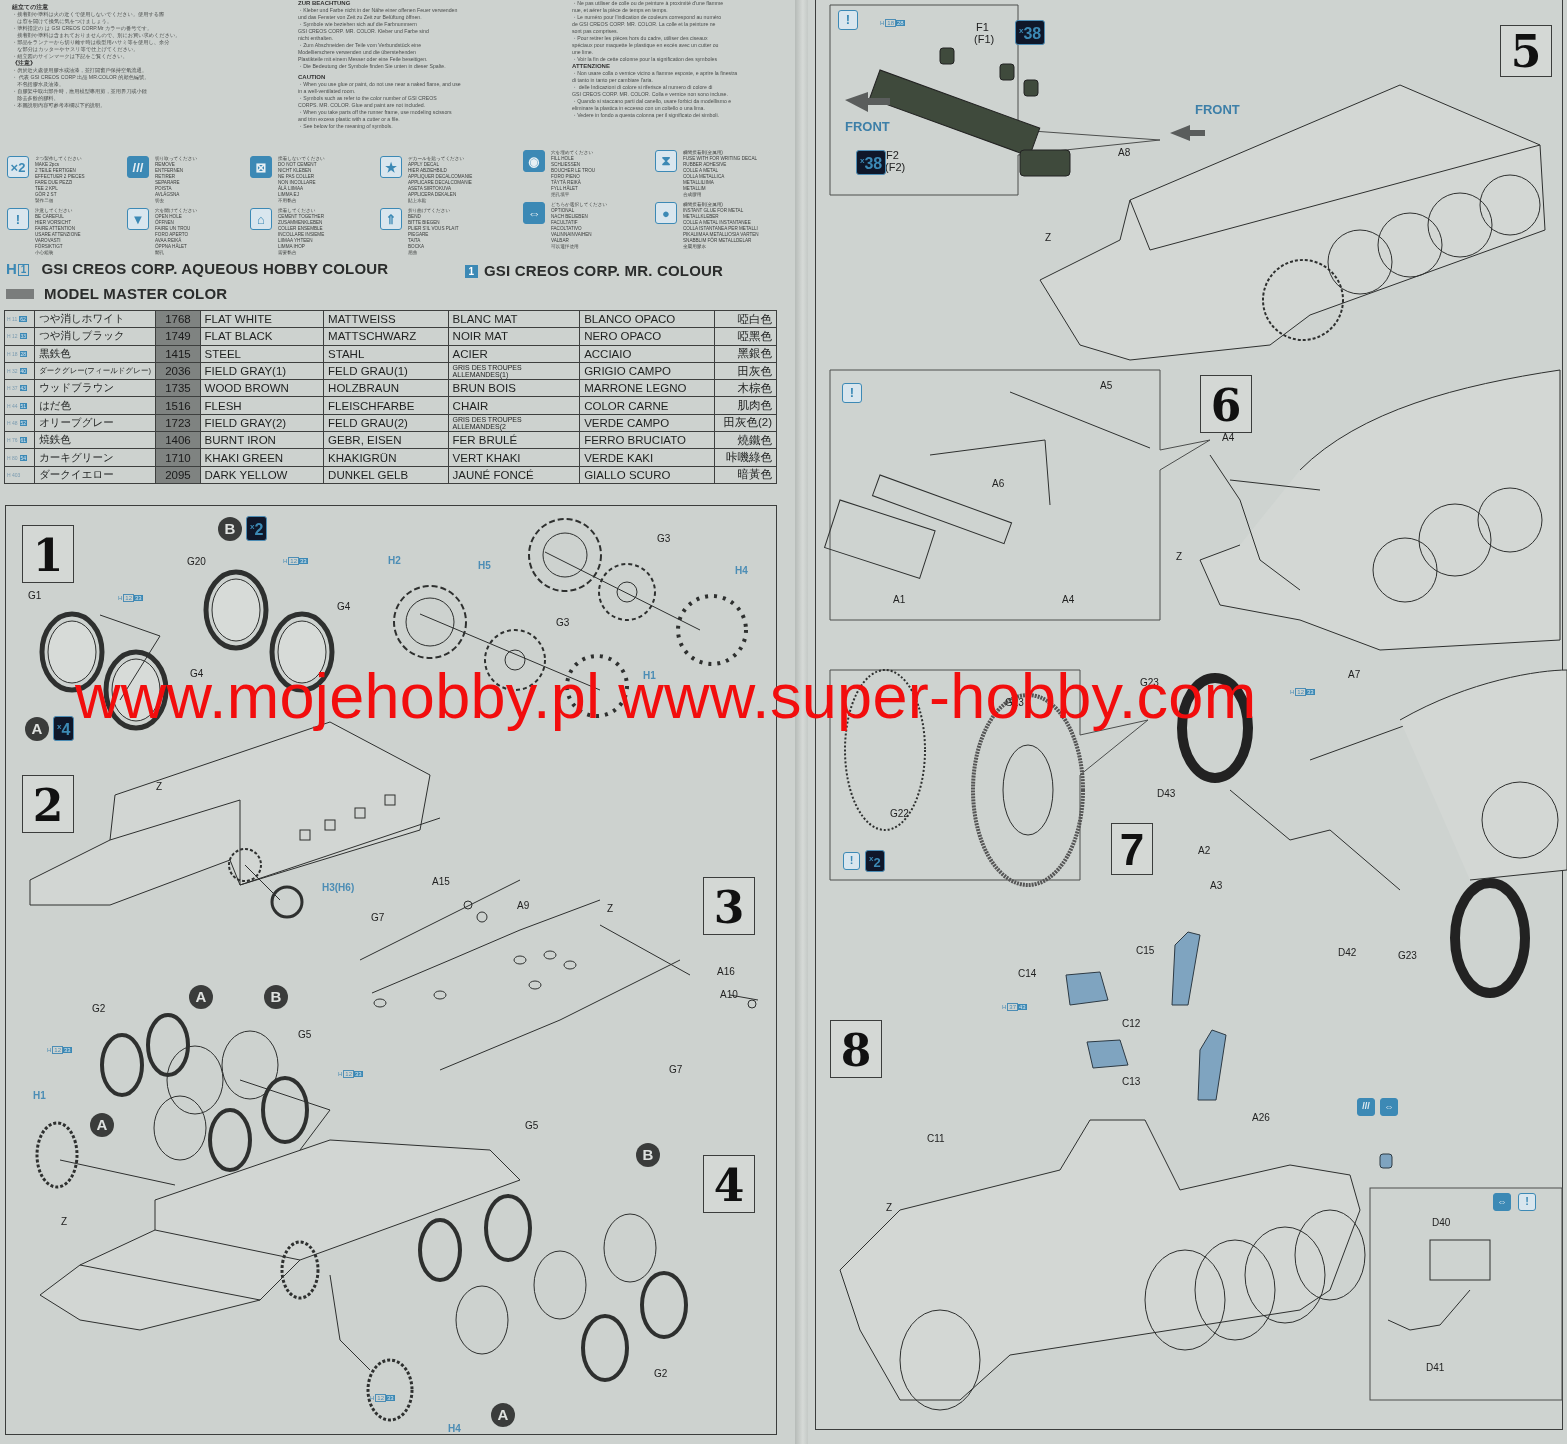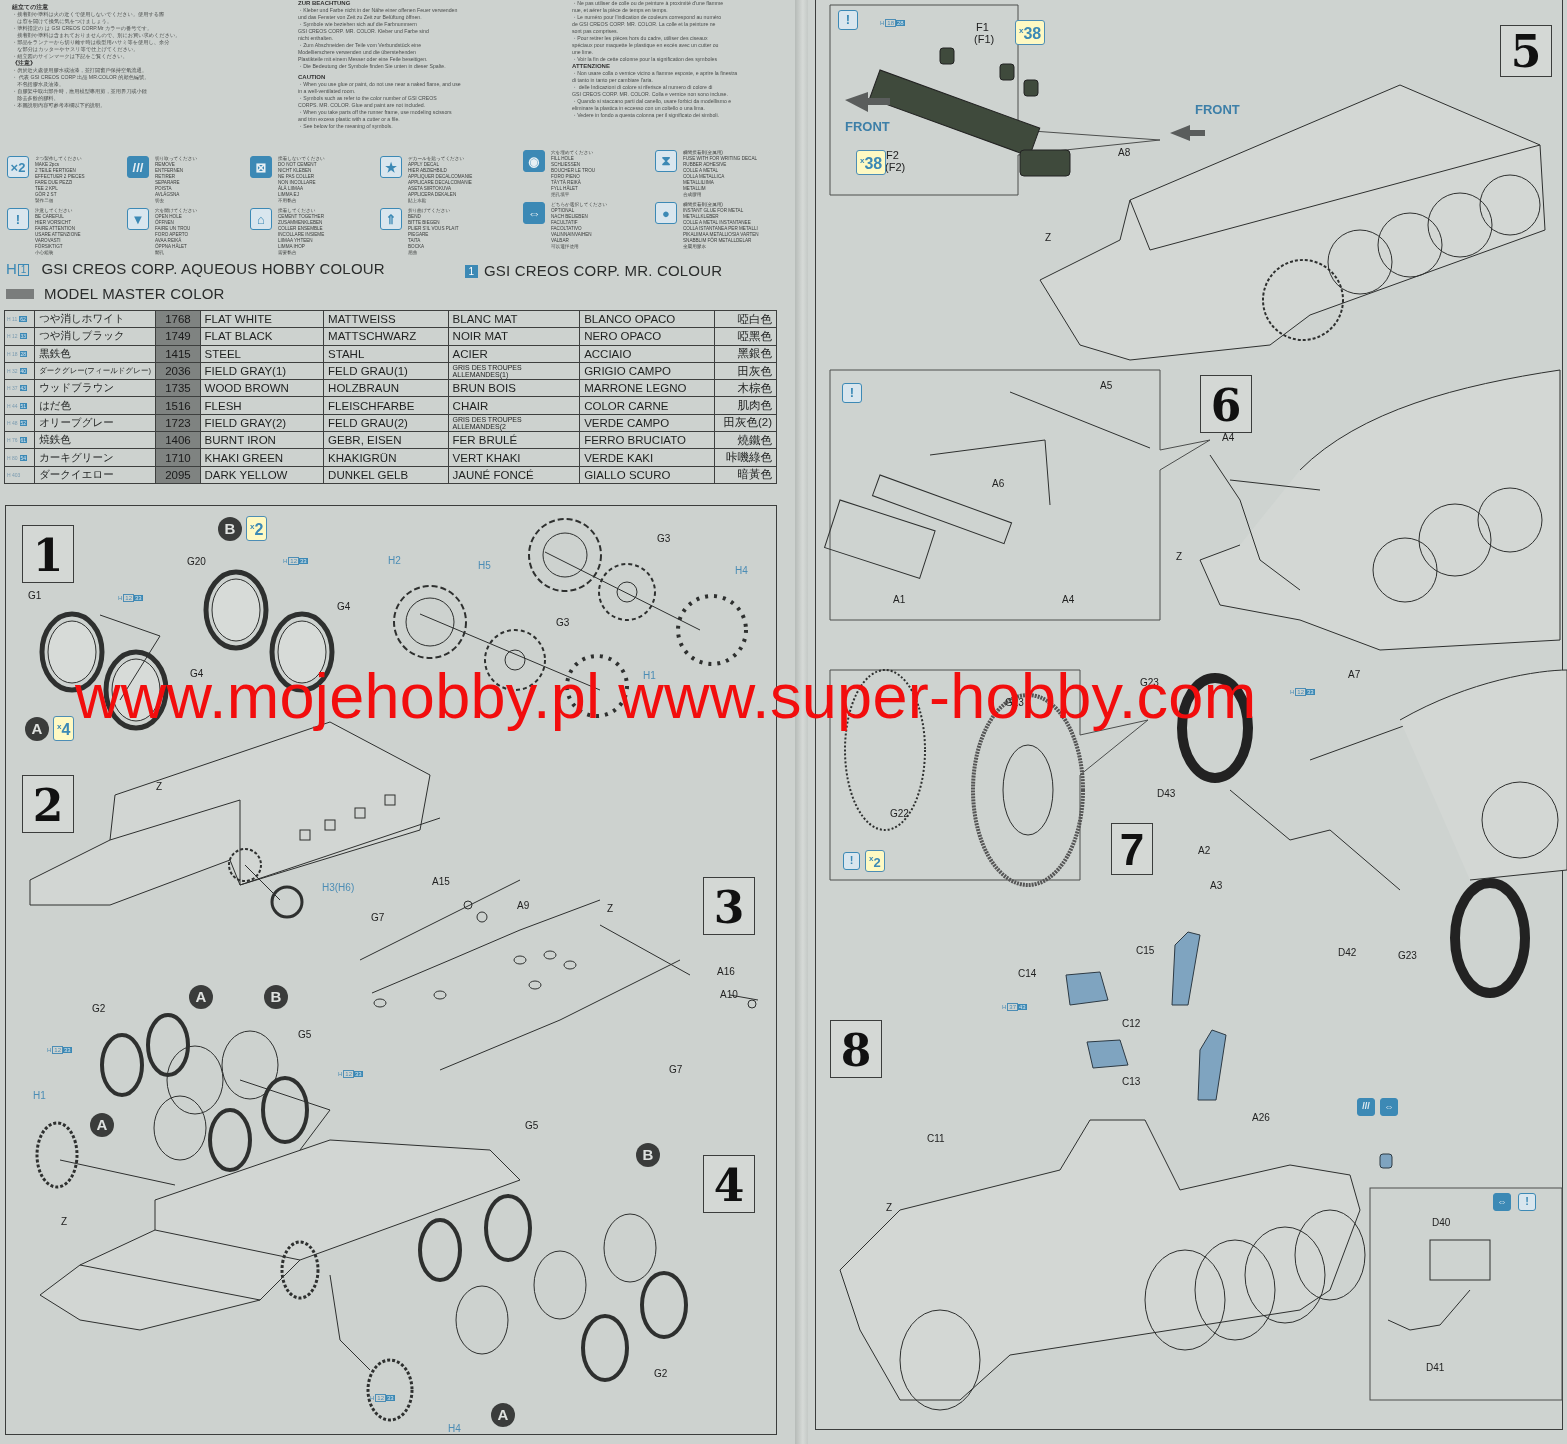--- a/index.html
+++ b/index.html
@@ -17,21 +17,21 @@
   .instr p { margin: 0; white-space: nowrap; }
 
   
   .legend { position: absolute; left: 5px; top: 150px; width: 775px; height: 98px; }
   .sym { position: absolute; display: flex; gap: 6px; }
   .sym .ic { width: 22px; height: 22px; border: 1.5px solid #3c89b5; border-radius: 3px; display:flex; align-items:center; justify-content:center; color:#3c89b5; font-weight:bold; font-size: 13px; background: #d9e6ee; }
   .sym .ic.fill { background: #3c89b5; color: #e8f0f4; }
   .sym .lines { font-size: 4.6px; line-height: 6px; color: #3a3c3b; }
   .sym .lines p { white-space: nowrap; }
 
-  .brand { position: absolute; font-weight: normal; font-size: 15px; color: #2b2d2c; letter-spacing: 0.2px; }
+  .brand { position: absolute; font-weight: bold; font-size: 15px; color: #2b2d2c; letter-spacing: 0.2px; }
   .brand .hbox { color: #3c89b5; }
   .chip { display:inline-block; width: 13px; height: 13px; background:#3c89b5; color:#fff; font-size:10px; text-align:center; line-height:13px; margin-right:6px; vertical-align: 1px;}
   .chip-o { display:inline-block; width: 11px; height: 12px; border:1px solid #3c89b5; color:#3c89b5; font-size:10px; text-align:center; line-height:10px; margin-left:1px; vertical-align: 1px;}
   .mmbar { display:inline-block; width: 28px; height: 10px; background:#7a7d7c; margin-right: 10px; vertical-align: 0px; }
 
   
   table.colors { position: absolute; left: 4px; top: 310px; width: 773px; border-collapse: collapse; font-size: 11.5px; }
   table.colors td { border: 1px solid #3d3f3e; height: 17.3px; padding: 0 4px; white-space: nowrap; overflow: hidden; color: #1f2120; }
   table.colors td.code { font-size: 5px; color: #7a9bb0; width: 30px; padding: 0 2px; }
   table.colors td.code .n { display:inline-block; background:#3c89b5; color:#d8e6ee; padding: 0 1px; margin-left: 2px; }
@@ -41,27 +41,27 @@
   table.colors td.de { width: 124px; margin-left: 16px; }
   table.colors td.fr { width: 131px; }
   table.colors td.fr.sm { font-size: 7px; line-height: 7px; }
   table.colors td.it { width: 134px; }
   table.colors td.zh { width: 62px; text-align: right; }
 
   
   .frame { position: absolute; border: 1.5px solid #3b3d3c; }
   .stepnum { position: absolute; border: 1px solid #3b3d3c; background: #d4d8d5; font-family: "DejaVu Serif", serif; font-weight: bold; font-size: 44px; line-height: 60px; text-align: center; color: #111; }
   .lbl { position: absolute; font-size: 10px; color: #222; white-space: nowrap; }
-  .lbl.blue { color: #4c8db5; }
+  .lbl.blue { color: #4c8db5; font-weight: bold; }
   .paint { position: absolute; font-size: 6px; color: #4c8db5; white-space: nowrap; }
   .paint .b1 { display:inline-block; border: 1px solid #4c8db5; padding: 0 1px; margin-left: 1px; }
   .paint .b2 { display:inline-block; background:#3c89b5; color:#dbe8ef; padding: 0 1px; }
   .qty { position: absolute; display:flex; align-items:center; gap: 4px; }
   .qty .circ { width: 24px; height: 24px; border-radius: 50%; background: #3a3c3b; color: #dfe2e0; font-weight: bold; font-size: 15px; text-align: center; line-height: 24px; }
-  .qty .mul { border: 1.5px solid #4c8db5; border-radius: 3px; color: #3c89b5; font-weight: bold; font-size: 16px; padding: 0 3px; line-height: 20px; background:#fef9c3; }
+  .qty .mul { border: 1.5px solid #4c8db5; border-radius: 3px; color: #3c89b5; font-weight: bold; font-size: 16px; padding: 0 3px; line-height: 20px; background:#0f172a; }
   .qty .mul small { font-size: 8px; vertical-align: 6px; }
   .sicon { position: absolute; width: 20px; height: 20px; border: 1.5px solid #3c89b5; border-radius: 3px; background: #d9e6ee; color: #3c89b5; text-align:center; font-weight:bold; font-size: 13px; line-height: 17px; }
   .sicon.fill { background:#3c89b5; color:#e6eef3; }
   .front { position: absolute; font-weight: bold; font-size: 13px; color: #3d7fa8; }
 
   svg.draw { position: absolute; left: 0; top: 0; }
 
   .wm { position: absolute; left: 75px; top: 660px; font-size: 63px; color: #f20d0d; white-space: nowrap; letter-spacing: 0.3px; font-family: "Liberation Sans", sans-serif; }
 </style>
 </head>

